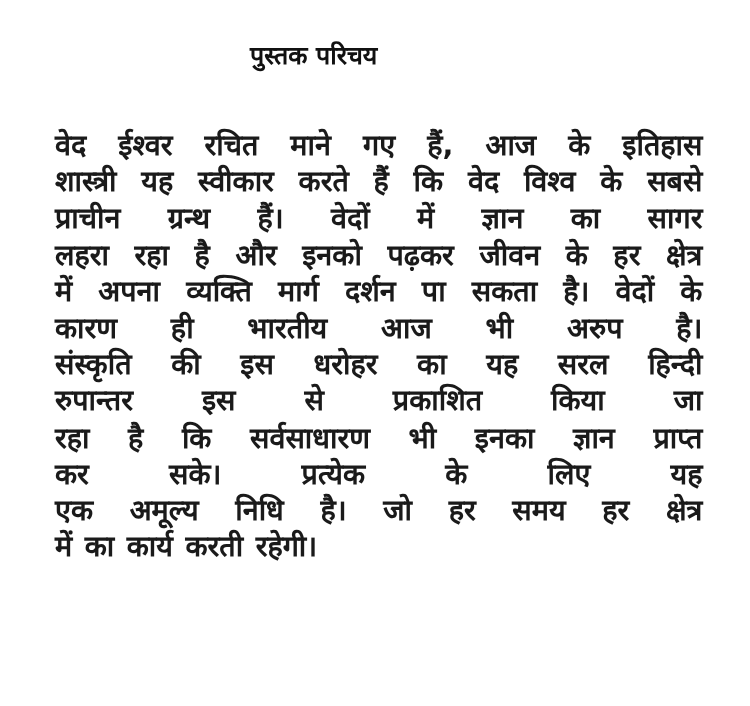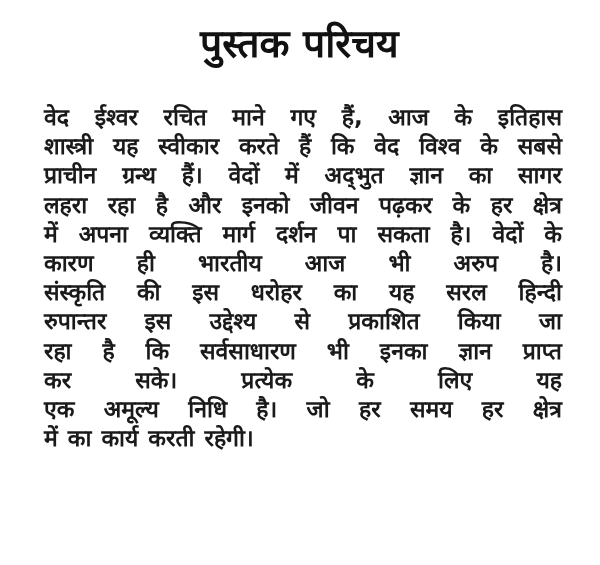--- a/index.html
+++ b/index.html
@@ -19,21 +19,21 @@
     position: absolute;
     left: 0; top: 0;
     width: 600px; height: 565px;
     background: #ffffff;
   }
   .title {
     position: absolute;
     left: 200px;
     top: 24px;
     width: 190px;
-    font-size: 39px;
+    font-size: 20px;
     font-weight: bold;
     line-height: 40px;
     white-space: nowrap;
     color: #111111;
   }
   .body-text {
     position: absolute;
     left: 44px;
     top: 103px;
     width: 518px;
@@ -83,33 +83,32 @@
         <span class="word">विश्व</span>
         <span class="word">के</span>
         <span class="word">सबसे</span>
       </div>
       <div class="line">
         <span class="word">प्राचीन</span>
         <span class="word">ग्रन्थ</span>
         <span class="word">हैं।</span>
         <span class="word">वेदों</span>
         <span class="word">में</span>
-        <span class="word">अद्‌भुत</span>
         <span class="word">ज्ञान</span>
         <span class="word">का</span>
         <span class="word">सागर</span>
       </div>
       <div class="line">
         <span class="word">लहरा</span>
         <span class="word">रहा</span>
         <span class="word">है</span>
         <span class="word">और</span>
         <span class="word">इनको</span>
+        <span class="word">पढ़कर</span>
         <span class="word">जीवन</span>
-        <span class="word">पढ़कर</span>
         <span class="word">के</span>
         <span class="word">हर</span>
         <span class="word">क्षेत्र</span>
       </div>
       <div class="line">
         <span class="word">में</span>
         <span class="word">अपना</span>
         <span class="word">व्यक्ति</span>
         <span class="word">मार्ग</span>
         <span class="word">दर्शन</span>
@@ -134,21 +133,20 @@
         <span class="word">इस</span>
         <span class="word">धरोहर</span>
         <span class="word">का</span>
         <span class="word">यह</span>
         <span class="word">सरल</span>
         <span class="word">हिन्दी</span>
       </div>
       <div class="line">
         <span class="word">रुपान्तर</span>
         <span class="word">इस</span>
-        <span class="word">उद्देश्य</span>
         <span class="word">से</span>
         <span class="word">प्रकाशित</span>
         <span class="word">किया</span>
         <span class="word">जा</span>
       </div>
       <div class="line">
         <span class="word">रहा</span>
         <span class="word">है</span>
         <span class="word">कि</span>
         <span class="word">सर्वसाधारण</span>

